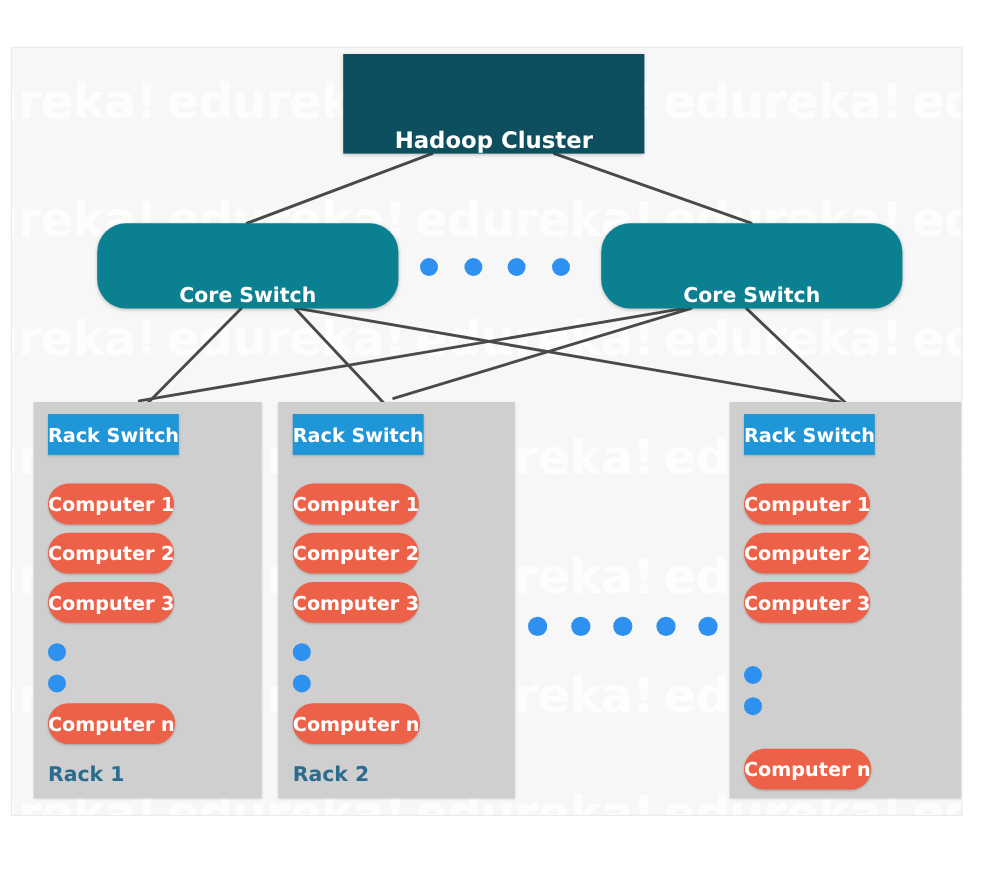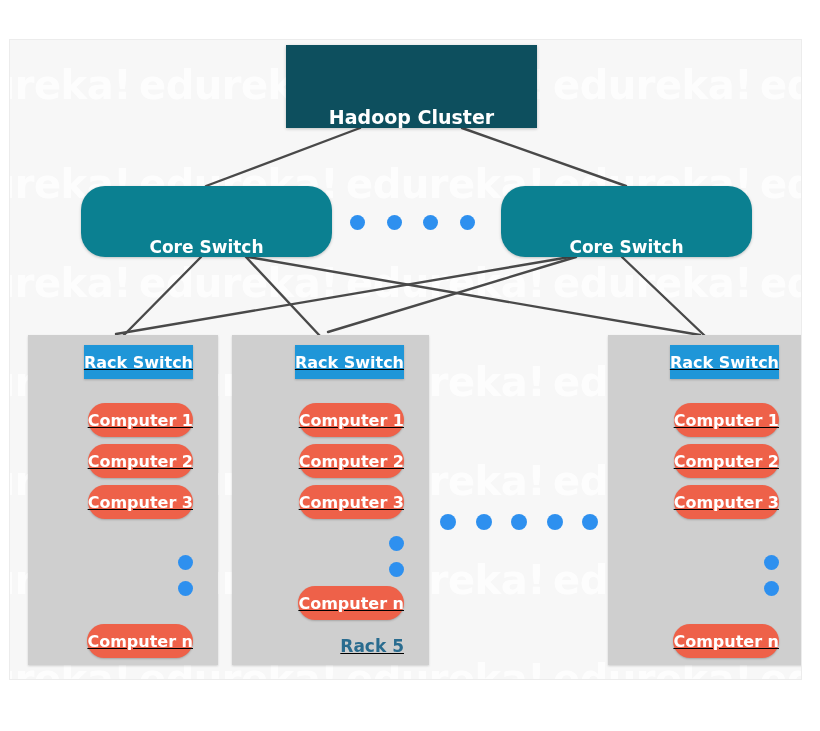--- a/index.html
+++ b/index.html
@@ -112,23 +112,22 @@
   .rack {
     position: absolute;
     top: 295px;
     height: 330px;
     background: #cfcfcf;
     z-index: 4;
     box-sizing: border-box;
     padding: 10px 25px 0 12px;
     display: flex;
     flex-direction: column;
-    align-items: flex-end;
+    align-items: flex-start;
     box-shadow: 0 1px 2px rgba(0,0,0,0.16);
-    text-decoration: underline;
   }
   #rack-1 { left: 18px;  width: 190px; }
   #rack-2 { left: 222px; width: 197px; }
   #rack-n { left: 598px; width: 196px; }
 
   .rack-switch {
     height: 34px;
     background: #1f96d8;
     color: #fff;
     font-weight: bold;
@@ -284,20 +283,21 @@
     <div class="computer">
       <span>Computer 3</span>
     </div>
     <div class="rack-dots">
         <span class="dot"></span>
         <span class="dot"></span>
       </div>
     <div class="computer">
       <span>Computer n</span>
     </div>
+    <div class="rack-label">Rack 1</div>
   </div>
 
   <div class="rack" id="rack-2">
     <div class="rack-switch">
       <span>Rack Switch</span>
     </div>
     <div class="rack-gap"></div>
     <div class="computer">
       <span>Computer 1</span>
     </div>
@@ -307,21 +307,21 @@
     <div class="computer">
       <span>Computer 3</span>
     </div>
     <div class="rack-dots">
         <span class="dot"></span>
         <span class="dot"></span>
       </div>
     <div class="computer">
       <span>Computer n</span>
     </div>
-    <div class="rack-label">Rack 5</div>
+    <div class="rack-label">Rack 2</div>
   </div>
 
   <div class="rack" id="rack-n">
     <div class="rack-switch">
       <span>Rack Switch</span>
     </div>
     <div class="rack-gap"></div>
     <div class="computer">
       <span>Computer 1</span>
     </div>

